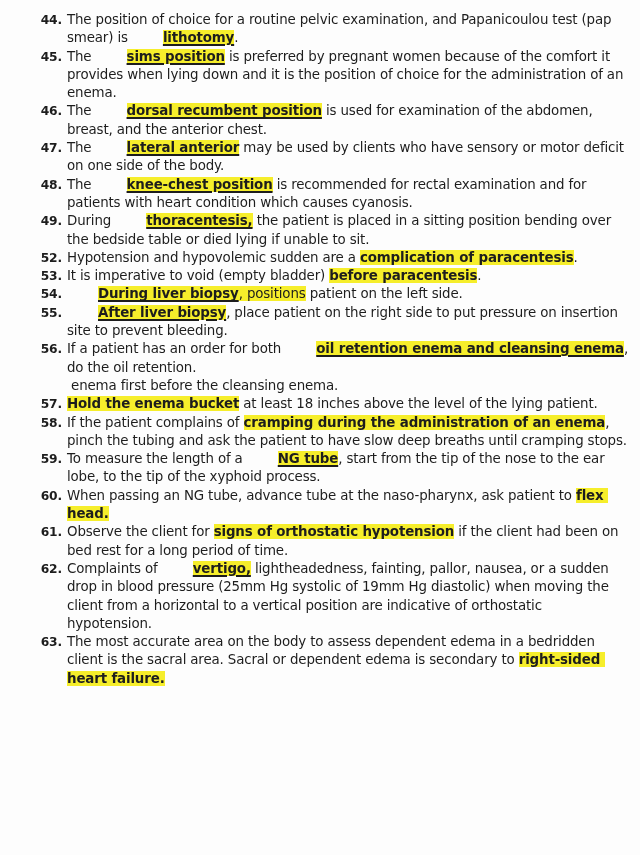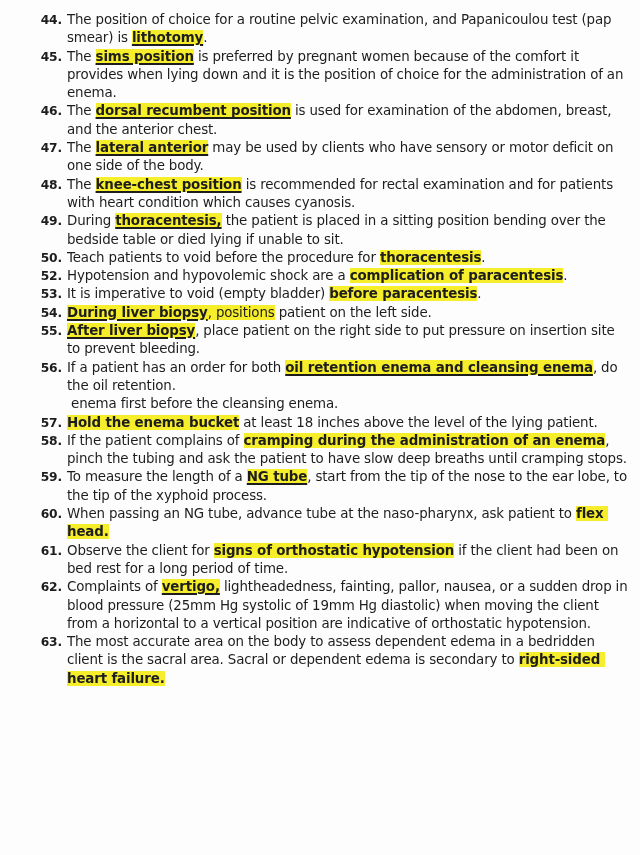--- a/index.html
+++ b/index.html
@@ -33,21 +33,21 @@
     font-size: 12.3px;
     padding-right: 5px;
     white-space: nowrap;
   }
   .content {
     flex: 1;
     white-space: pre-wrap;
   }
   .hl { background: #f6ee2b; }
   .b  { font-weight: 700; }
-  .u  { text-decoration: underline; text-decoration-thickness: 1.5px; text-underline-offset: 2px; }
+  .u  { text-decoration: underline; text-decoration-thickness: 1.5px; text-underline-offset: 2px; margin-left: 31px; }
 </style>
 </head>
 <body>
 
 <div class="page">
   <div>
       <div class="item">
         <span class="num">44.</span>
         <span class="content"><span>The position of choice for a routine pelvic examination, and Papanicoulou test (pap smear) is </span><span class="hl b u">lithotomy</span><span>.</span></span>
       </div>
@@ -65,26 +65,22 @@
       </div>
       <div class="item">
         <span class="num">48.</span>
         <span class="content"><span>The </span><span class="hl b u">knee-chest position</span><span> is recommended for rectal examination and for patients with heart condition which causes cyanosis.</span></span>
       </div>
       <div class="item">
         <span class="num">49.</span>
         <span class="content"><span>During </span><span class="hl b u">thoracentesis,</span><span> the patient is placed in a sitting position bending over the bedside table or died lying if unable to sit.</span></span>
       </div>
       <div class="item">
-        <span class="num">50.</span>
-        <span class="content"><span>Teach patients to void before the procedure for </span><span class="hl b">thoracentesis</span><span>.</span></span>
-      </div>
-      <div class="item">
         <span class="num">52.</span>
-        <span class="content"><span>Hypotension and hypovolemic shock are a </span><span class="hl b">complication of paracentesis</span><span>.</span></span>
+        <span class="content"><span>Hypotension and hypovolemic sudden are a </span><span class="hl b">complication of paracentesis</span><span>.</span></span>
       </div>
       <div class="item">
         <span class="num">53.</span>
         <span class="content"><span>It is imperative to void (empty bladder) </span><span class="hl b">before paracentesis</span><span>.</span></span>
       </div>
       <div class="item">
         <span class="num">54.</span>
         <span class="content"><span class="hl b u">During liver biopsy</span><span class="hl">, positions</span><span> patient on the left side.</span></span>
       </div>
       <div class="item">

